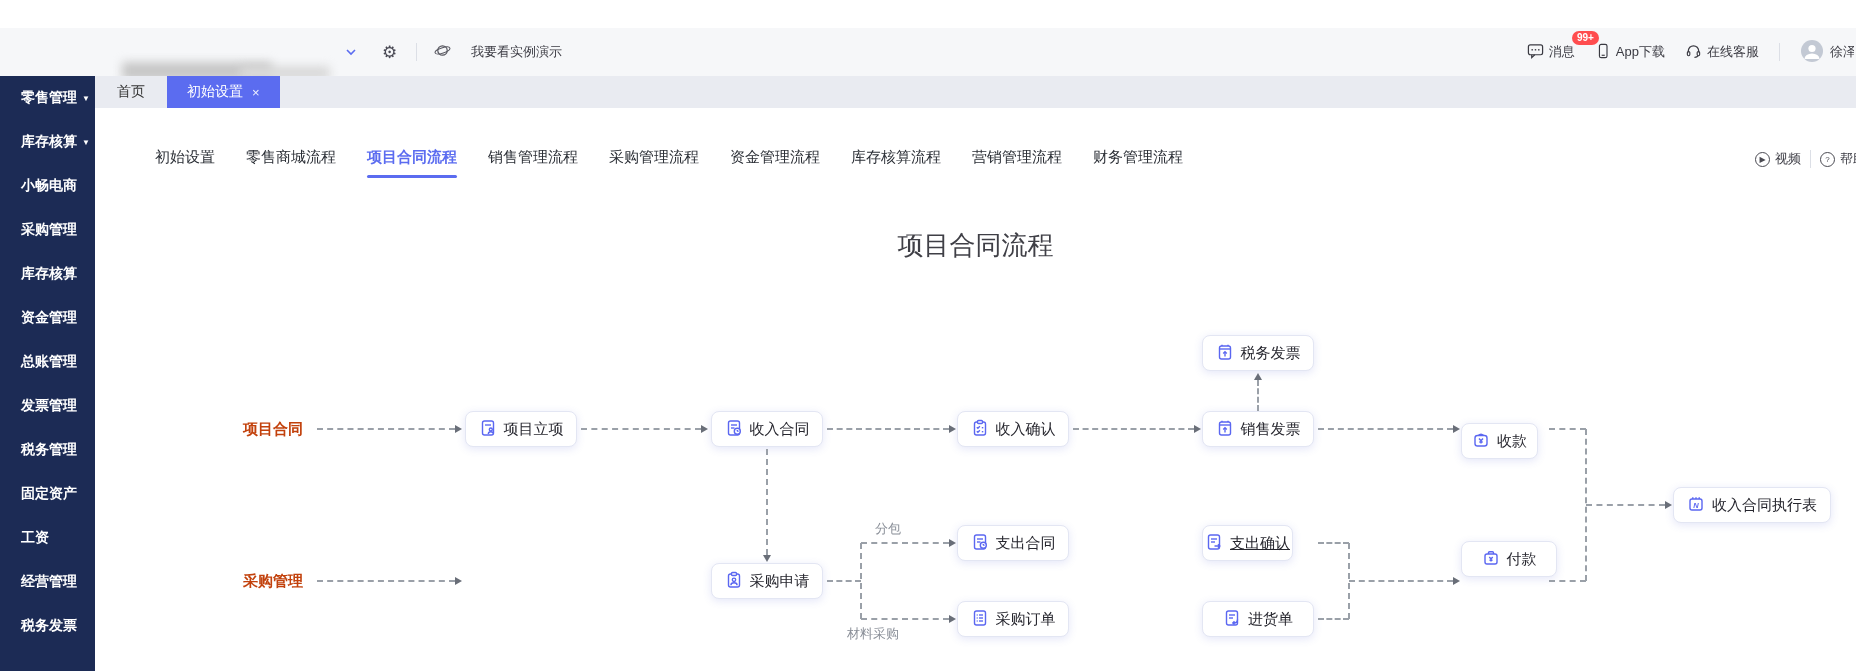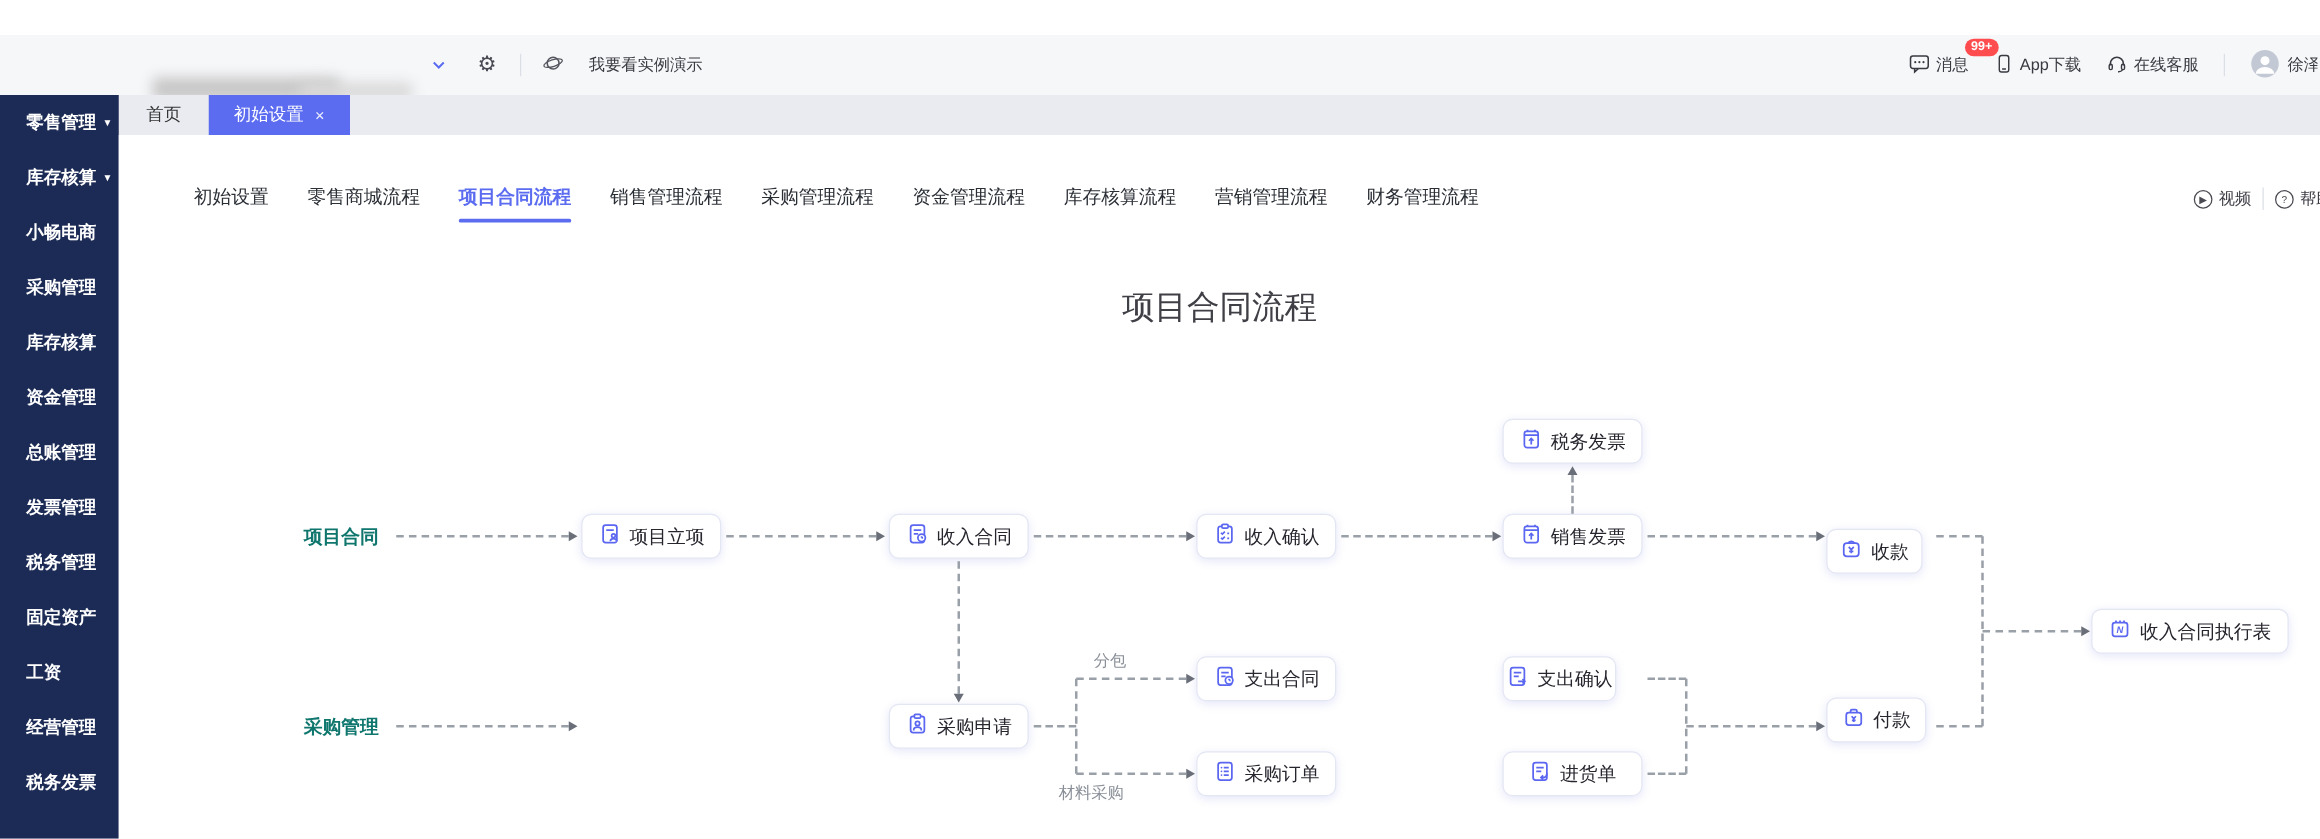--- a/index.html
+++ b/index.html
@@ -40,21 +40,21 @@
   .sbitem .caret{font-size:8px;margin-left:5px;}
   
   .canvas{position:absolute;left:95px;top:108px;right:0;bottom:0;background:#fff;overflow:hidden;}
   .flowtabs{position:absolute;left:60px;top:40px;display:flex;gap:31px;}
   .ftab{font-size:15px;color:#2a2e35;position:relative;padding-bottom:11px;cursor:pointer;white-space:nowrap;}
   .ftab.active{color:var(--accent);font-weight:bold;}
   .ftab.active::after{content:"";position:absolute;left:0;right:0;bottom:0;height:3px;background:var(--accent);border-radius:2px;}
   .flowright{position:absolute;right:-10px;top:42px;display:flex;align-items:center;gap:9px;font-size:13px;color:#3c3c44;white-space:nowrap;}
   .circ{width:15px;height:15px;border-radius:50%;border:1.4px solid #4a4a52;display:inline-flex;align-items:center;justify-content:center;font-size:8px;color:#4a4a52;box-sizing:border-box;}
   .flow-title{position:absolute;left:0;right:0;top:120px;text-align:center;font-size:26px;font-weight:500;color:#3f3f46;margin:0;}
-  .rowlabel{position:absolute;font-size:15px;font-weight:bold;color:#0f766e;}
+  .rowlabel{position:absolute;font-size:15px;font-weight:bold;color:#c2410c;}
   .node{position:absolute;height:36px;box-sizing:border-box;display:flex;align-items:center;justify-content:center;gap:7px;background:#fff;border:1px solid #e3e6f3;border-radius:8px;box-shadow:0 2px 8px rgba(84,98,214,.16);font-size:15px;color:#26262e;cursor:pointer;white-space:nowrap;}
   .node svg{flex:none;}
   .eh{position:absolute;border-top:2px dashed #9aa0a8;}
   .ev{position:absolute;border-left:2px dashed #9aa0a8;}
   .ar,.au,.ad{position:absolute;width:0;height:0;}
   .ar{border-top:4.5px solid transparent;border-bottom:4.5px solid transparent;border-left:7px solid #696e78;}
   .au{border-left:4.5px solid transparent;border-right:4.5px solid transparent;border-bottom:7px solid #696e78;}
   .ad{border-left:4.5px solid transparent;border-right:4.5px solid transparent;border-top:7px solid #696e78;}
   .edgelabel{position:absolute;font-size:13px;color:#8a8f98;}
 </style>
@@ -286,21 +286,21 @@
     <span><svg width="18" height="18" viewBox="0 0 18 18" stroke="#5b67f1" fill="none" stroke-width="1.4">
           <rect x="3.5" y="2" width="11" height="14" rx="2"></rect>
           <line x1="6" y1="6" x2="12" y2="6"></line>
           <line x1="6" y1="9" x2="9.5" y2="9"></line>
           <circle cx="12.3" cy="12.2" r="3" fill="#fff"></circle>
           <line x1="12.3" y1="10.9" x2="12.3" y2="12.2"></line>
           <line x1="12.3" y1="12.2" x2="13.5" y2="12.2"></line>
         </svg></span>
     <span>支出合同</span>
   </div>
-  <div class="node" style="left:1107px;top:417px;width:91px;">
+  <div class="node" style="left:1107px;top:417px;width:91px;text-decoration:underline;">
     <span><svg width="18" height="18" viewBox="0 0 18 18" stroke="#5b67f1" fill="none" stroke-width="1.4">
           <rect x="3.5" y="2" width="11" height="14" rx="2"></rect>
           <line x1="6" y1="6" x2="12" y2="6"></line>
           <line x1="6" y1="9" x2="10" y2="9"></line>
           <path d="M9.5 13 h5.5 M13 11.2 l1.8 1.8 -1.8 1.8"></path>
         </svg></span>
     <span>支出确认</span>
   </div>
   <div class="node" style="left:862px;top:493px;width:112px;">
     <span><svg width="18" height="18" viewBox="0 0 18 18" stroke="#5b67f1" fill="none" stroke-width="1.4">
@@ -316,21 +316,21 @@
   </div>
   <div class="node" style="left:1107px;top:493px;width:112px;">
     <span><svg width="18" height="18" viewBox="0 0 18 18" stroke="#5b67f1" fill="none" stroke-width="1.4">
           <rect x="3.5" y="2" width="11" height="14" rx="2"></rect>
           <line x1="6" y1="6" x2="12" y2="6"></line>
           <line x1="6" y1="9" x2="10" y2="9"></line>
           <path d="M14.5 10.5 q0 3.5-3.5 3.5 h-1 M11.5 12.3 l-1.7 1.7 1.7 1.6"></path>
         </svg></span>
     <span>进货单</span>
   </div>
-  <div class="node" style="left:1366px;top:450px;width:80px;">
+  <div class="node" style="left:1366px;top:433px;width:96px;">
     <span><svg width="18" height="18" viewBox="0 0 18 18" stroke="#5b67f1" fill="none" stroke-width="1.4">
           <rect x="3" y="5" width="12" height="10" rx="2"></rect>
           <path d="M6.5 5 V3.8 q0-1.1 1.1-1.1 h2.8 q1.1 0 1.1 1.1 V5"></path>
           <path d="M7.3 8 L9 10 L10.7 8 M9 10 V12.6 M7.5 11.2 h3"></path>
         </svg></span>
     <span>付款</span>
   </div>
   <div class="node" style="left:1578px;top:379px;width:158px;">
     <span><svg width="18" height="18" viewBox="0 0 18 18" stroke="#5b67f1" fill="none" stroke-width="1.4">
           <rect x="3" y="4" width="12" height="11" rx="2"></rect>

